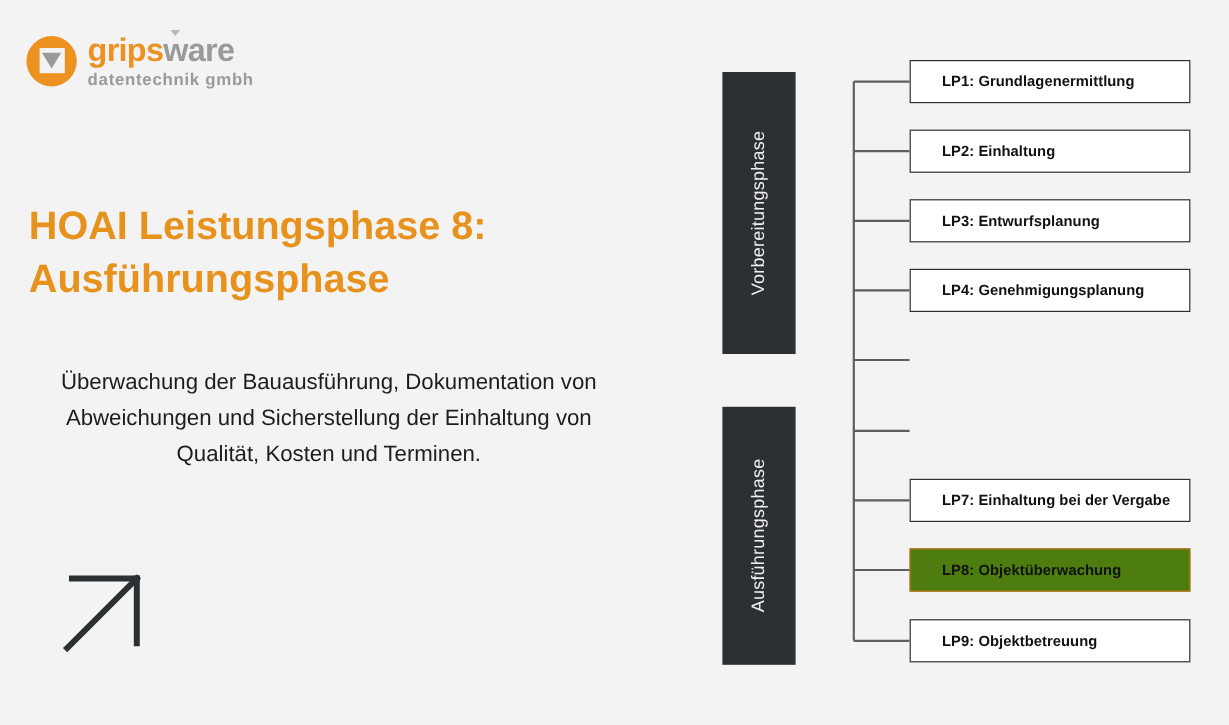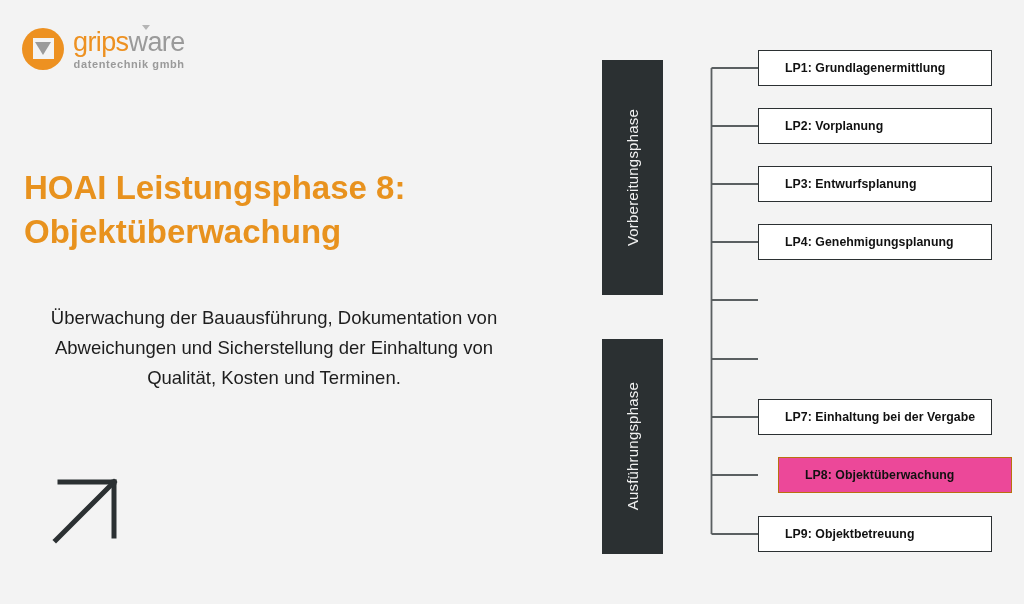--- a/index.html
+++ b/index.html
@@ -28,27 +28,27 @@
     display:flex; align-items:center; justify-content:center;
   }
   #logo-mark .tri {
     width:0; height:0;
     border-left:8px solid transparent;
     border-right:8px solid transparent;
     border-top:13px solid #9a9a9a;
   }
   #logo-text { position:relative; padding-top:2px; }
   #logo-word {
-    font-size:27px; font-weight:400; letter-spacing:-0.6px;
+    font-size:27px; font-weight:700; letter-spacing:-0.6px;
     line-height:1;
   }
   #logo-word .grips { color:#ed9121; }
   #logo-word .ware  { color:#9a9a9a; }
   #logo-sub {
-    font-size:11px; font-weight:700; color:#9a9a9a;
+    font-size:14px; font-weight:700; color:#9a9a9a;
     letter-spacing:0.6px; text-align:right; margin-top:2px;
   }
   #logo-dot {
     position:absolute; left:69px; top:-2px;
     width:0; height:0;
     border-left:4px solid transparent;
     border-right:4px solid transparent;
     border-top:5px solid #b5b5b5;
   }
 
@@ -85,39 +85,39 @@
 
   .lp-box {
     position:absolute; left:758px; width:234px; height:36px;
     background:#ffffff; border:1.6px solid #2b3032;
     display:flex; align-items:center;
     padding-left:26px;
     font-size:12.3px; font-weight:700; color:#111;
     letter-spacing:0.05px;
     white-space:nowrap;
   }
-  .lp-box.active { background:#ec4899; border-color:#b9700f; color:#111;margin-left:20px; }
+  .lp-box.active { background:#4d7c0f; border-color:#b9700f; color:#111; }
 </style>
 </head>
 <body>
 
 <div id="logo">
   <div id="logo-mark">
     <div class="inner">
       <div class="tri"></div>
     </div>
   </div>
   <div id="logo-text">
     <div id="logo-dot"></div>
     <div id="logo-word"><span class="grips">grips</span><span class="ware">ware</span></div>
     <div id="logo-sub">datentechnik gmbh</div>
   </div>
 </div>
 
-<h1 id="headline">HOAI Leistungsphase 8: Objektüberwachung</h1>
+<h1 id="headline">HOAI Leistungsphase 8: Ausführungsphase</h1>
 <p id="body-text">Überwachung der Bauausführung, Dokumentation von Abweichungen und Sicherstellung der Einhaltung von Qualität, Kosten und Terminen.</p>
 
 <svg id="arrow-icon" viewBox="0 0 70 72" aria-hidden="true">
   <g fill="none" stroke="#2b3032" stroke-width="5" stroke-linecap="square">
     <path d="M4 68 L62 10"></path>
     <path d="M8 10 L62 10"></path>
     <path d="M62 10 L62 64"></path>
   </g>
 </svg>
 
@@ -142,20 +142,20 @@
       <path d="M711.5 242 L758 242"></path>
       <path d="M711.5 300 L758 300"></path>
       <path d="M711.5 359 L758 359"></path>
       <path d="M711.5 417 L758 417"></path>
       <path d="M711.5 475 L758 475"></path>
       <path d="M711.5 534 L758 534"></path>
     </g>
   </svg>
 
   <div class="lp-box" style="top:50px">LP1: Grundlagenermittlung</div>
-  <div class="lp-box" style="top:108px">LP2: Vorplanung</div>
+  <div class="lp-box" style="top:108px">LP2: Einhaltung</div>
   <div class="lp-box" style="top:166px">LP3: Entwurfsplanung</div>
   <div class="lp-box" style="top:224px">LP4: Genehmigungsplanung</div>
   <div class="lp-box" style="top:399px">LP7: Einhaltung bei der Vergabe</div>
   <div class="lp-box active" style="top:457px">LP8: Objektüberwachung</div>
   <div class="lp-box" style="top:516px">LP9: Objektbetreuung</div>
 
 </div>
 
 </body></html>

